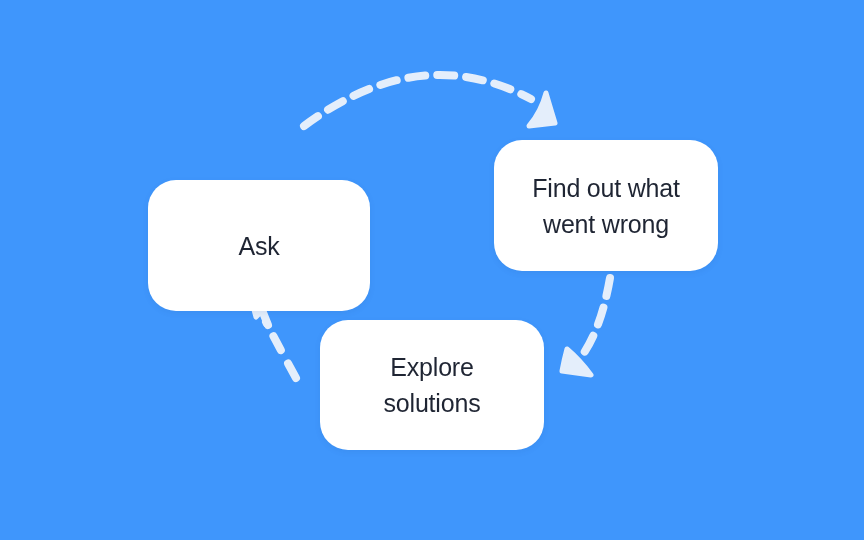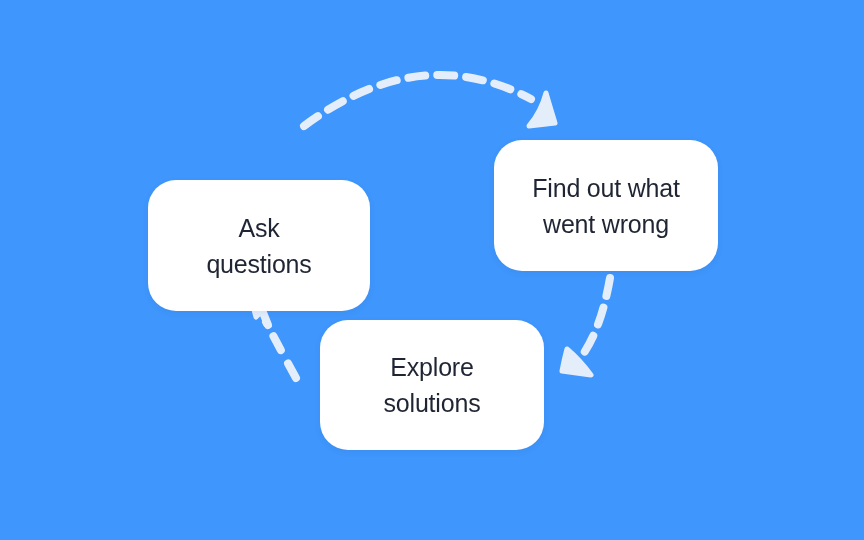--- a/index.html
+++ b/index.html
@@ -76,21 +76,20 @@
     <g>
       <path class="dash" d="M296 378 Q280 349 266 322" stroke-dasharray="16 15"></path>
       <path class="head" d="M248 288 L274 299 L256 317 Z"></path>
       <path class="tail" d="M262 310 L268 325"></path>
     </g>
   </svg>
 
   <div class="node node-ask">
     <div class="node-label">
       <span>Ask</span><br>
-      <span>questions</span>
     </div>
   </div>
 
   <div class="node node-explore">
     <div class="node-label">
       <span>Explore</span><br>
       <span>solutions</span>
     </div>
   </div>
 

